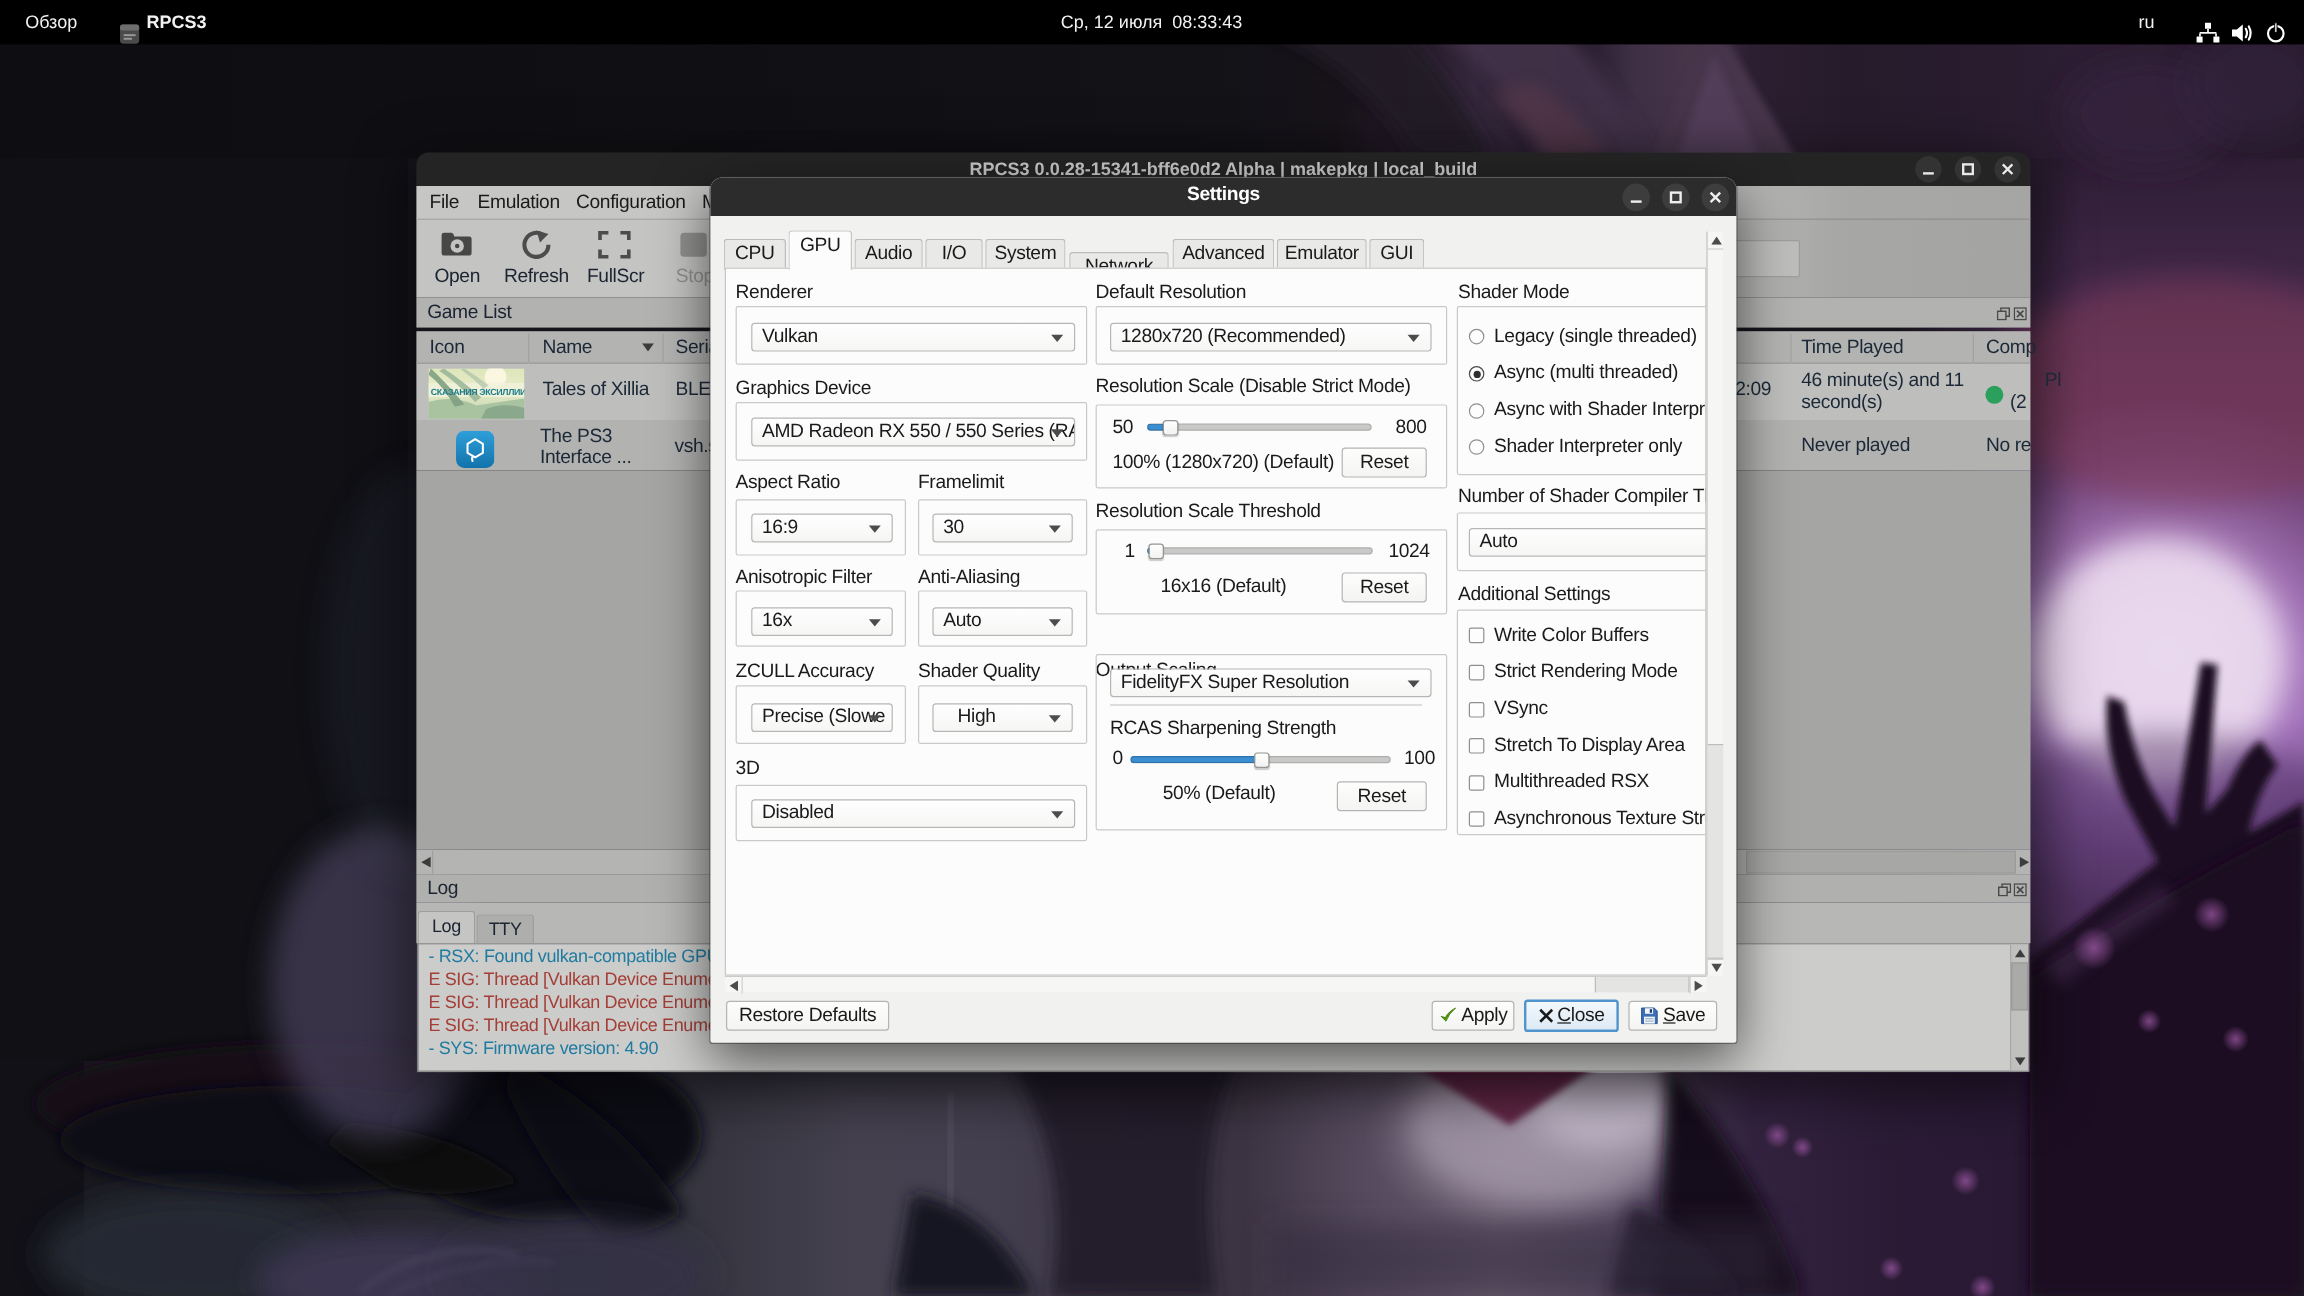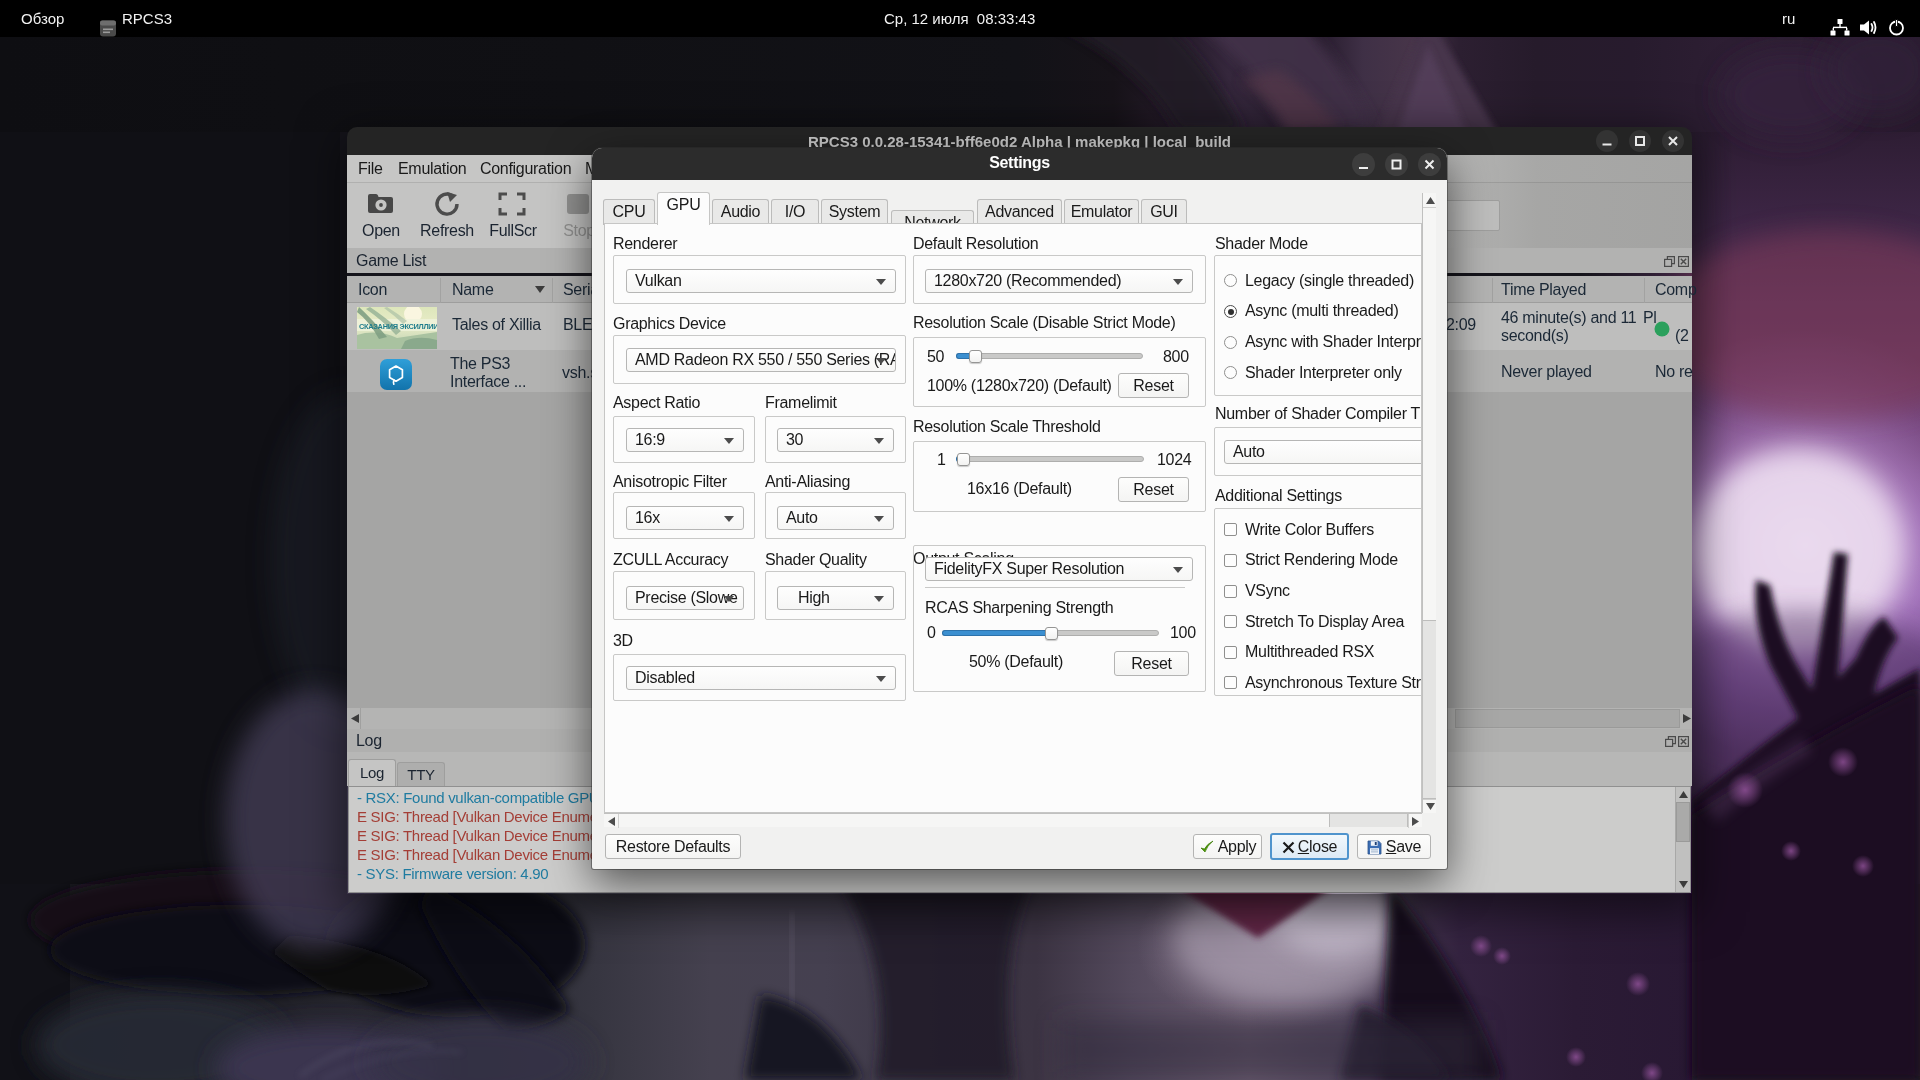--- a/index.html
+++ b/index.html
@@ -201,21 +201,21 @@
 </svg>
 
 <div id="topbar">
 <span class="it" style="left:21px;">Обзор</span>
 <svg class="it" style="left:99px;top:10px;" width="18" height="18" viewBox="0 0 18 18">
       <rect x="1" y="1" width="16" height="16" rx="3" fill="#4a4a4a"></rect>
       <rect x="1" y="1" width="16" height="5" rx="2" fill="#6e6e6e"></rect>
       <rect x="4" y="9" width="10" height="1.6" fill="#9a9a9a"></rect>
       <rect x="4" y="12" width="7" height="1.6" fill="#9a9a9a"></rect>
     </svg>
-<span class="it" style="left:122px;font-weight:normal;">RPCS3</span>
+<span class="it" style="left:122px;font-weight:bold;">RPCS3</span>
 <span class="it" style="left:884px;font-weight:normal;">Ср, 12 июля&nbsp; 08:33:43</span>
 <span class="it" style="left:1782px;">ru</span>
 <svg class="it" style="left:1830px;top:9px;" width="20" height="20" viewBox="0 0 20 20" fill="#fff">
       <rect x="7.5" y="1.5" width="5" height="5" rx="0.5"></rect>
       <rect x="9.3" y="6.5" width="1.4" height="3"></rect>
       <rect x="3" y="9.2" width="14" height="1.4"></rect>
       <rect x="2.6" y="10.4" width="1.4" height="2.6"></rect>
       <rect x="16" y="10.4" width="1.4" height="2.6"></rect>
       <rect x="0.5" y="13" width="5" height="5" rx="0.5"></rect>
       <rect x="14.5" y="13" width="5" height="5" rx="0.5"></rect>
@@ -321,21 +321,21 @@
       </svg>
 <span class="abs" style="left:105px;top:13px;">Tales of Xillia</span>
 <span class="abs" style="left:216px;top:13px;">BLES01815</span>
 <span class="abs" style="left:1099px;top:13px;">2:09</span>
 <span class="abs" style="left:1154px;top:6px;">46 minute(s) and 11</span>
 <span class="abs" style="left:1154px;top:24px;">second(s)</span>
 <circle></circle>
 <svg class="abs" style="left:1307px;top:18px;" width="16" height="16">
         <circle cx="8" cy="8" r="7.5" fill="#2ba05c"></circle>
       </svg>
-<span class="abs" style="left:1296px;top:6px;text-align:right;">Pl</span>
+<span class="abs" style="left:1357px;top:6px;text-align:right;">Pl</span>
 <span class="abs" style="left:1328px;top:24px;">(2</span>
 </div>
 <div id="grow2">
 <svg class="abs" style="left:33px;top:9px;" width="32" height="31" viewBox="0 0 32 31">
         <defs>
           <linearGradient id="ps3i" x1="0" y1="0" x2="0" y2="1">
             <stop offset="0%" stop-color="#2f9fd9"></stop>
             <stop offset="100%" stop-color="#1273ab"></stop>
           </linearGradient>
         </defs>

